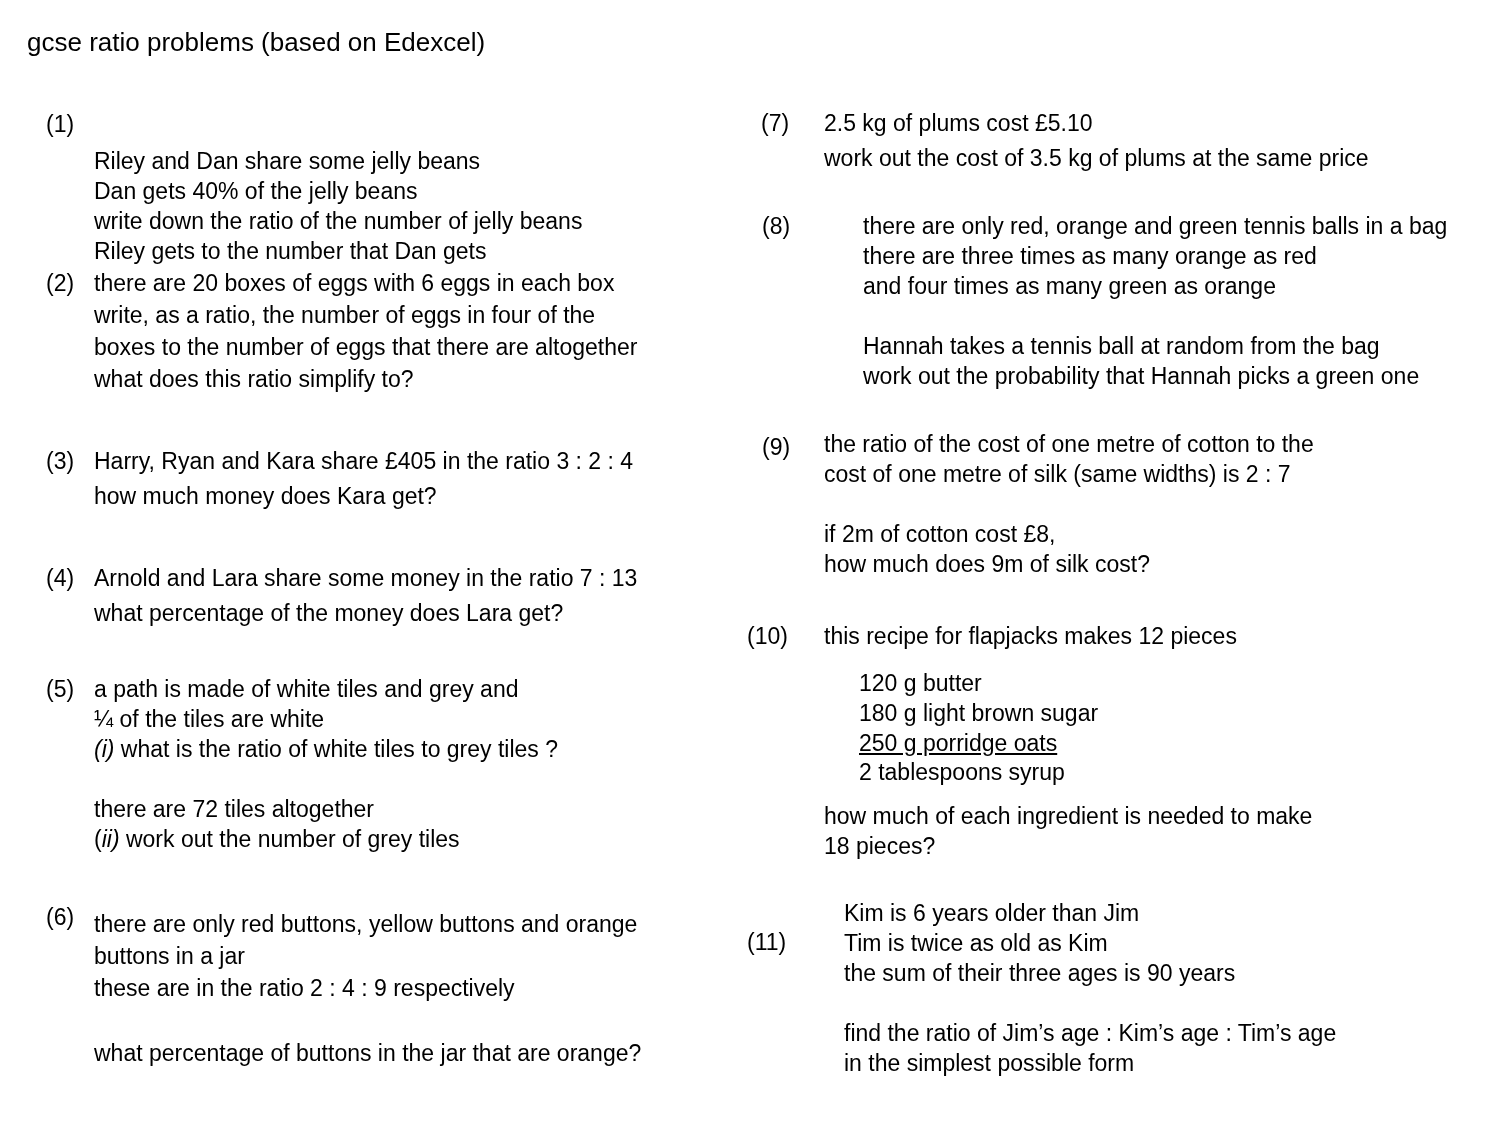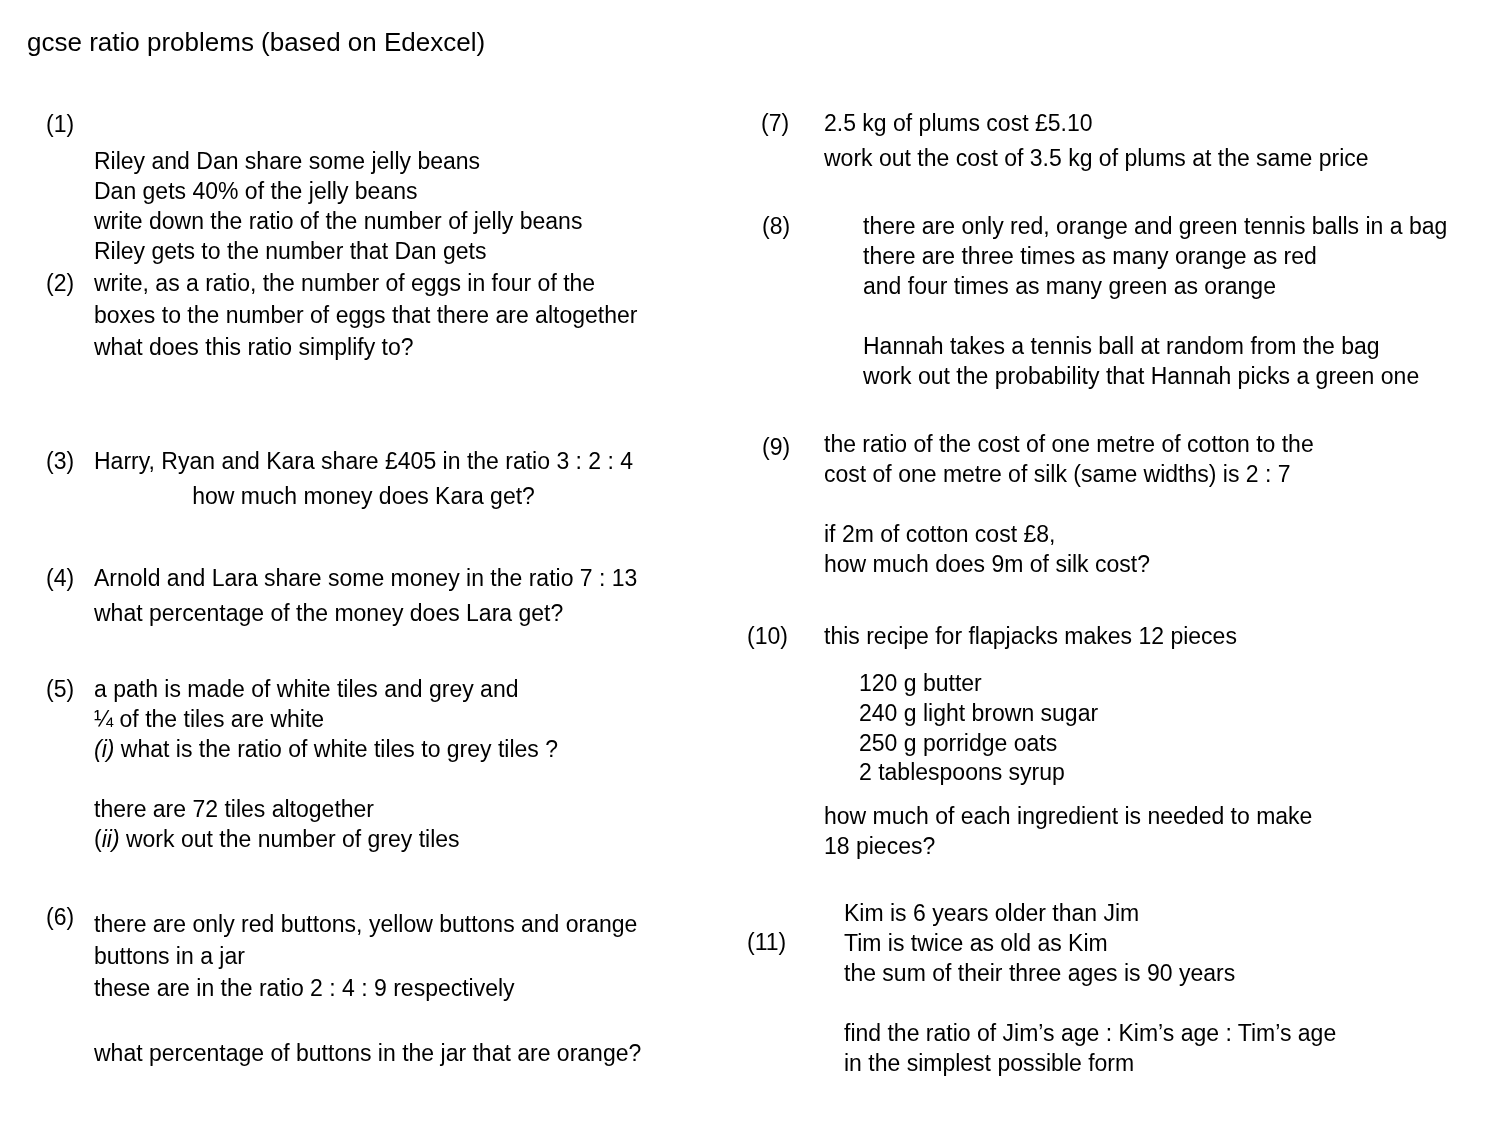--- a/index.html
+++ b/index.html
@@ -59,29 +59,30 @@
     <span class="line">Riley and Dan share some jelly beans</span>
     <span class="line">Dan gets 40% of the jelly beans</span>
     <span class="line">write down the ratio of the number of jelly beans</span>
     <span class="line">Riley gets to the number that Dan gets</span>
   </div>
 </div>
 
 <div class="q" style="left:46px; top:268px;">
   <span class="num" style="left:0;">(2)</span>
   <div class="body" style="left:48px;">
+    <span class="line t32">there are 20 boxes of eggs with 6 eggs in each box</span>
     <span class="line t32">write, as a ratio, the number of eggs in four of the</span>
     <span class="line t32">boxes to the number of eggs that there are altogether</span>
     <span class="line t32">what does this ratio simplify to?</span>
   </div>
 </div>
 
 <div class="q" style="left:46px; top:446px;">
   <span class="num" style="left:0;">(3)</span>
-  <div class="body" style="left:48px;text-align:center;">
+  <div class="body" style="left:48px;">
     <span class="line tall">Harry, Ryan and Kara share £405 in the ratio 3 : 2 : 4</span>
     <span class="line">how much money does Kara get?</span>
   </div>
 </div>
 
 <div class="q" style="left:46px; top:563px;">
   <span class="num" style="left:0;">(4)</span>
   <div class="body" style="left:48px;">
     <span class="line tall">Arnold and Lara share some money in the ratio 7 : 13</span>
     <span class="line">what percentage of the money does Lara get?</span>
@@ -141,22 +142,22 @@
     <span class="line">how much does 9m of silk cost?</span>
   </div>
 </div>
 
 <div class="q" style="left:747px; top:621px;">
   <span class="num" style="left:0;">(10)</span>
   <div class="body" style="left:77px;">
     <span class="line" style="height:47px;">this recipe for flapjacks makes 12 pieces</span>
     <div class="indent">
       <span class="line">120 g butter</span>
-      <span class="line">240 g light brown sugar</span>
-      <span class="line" style="height:29px;">250 g porridge oats</span>
+      <span class="line">180 g light brown sugar</span>
+      <span class="line" style="height:29px;text-decoration:underline;">250 g porridge oats</span>
       <span class="line" style="height:44px;">2 tablespoons syrup</span>
     </div>
     <span class="line">how much of each ingredient is needed to make</span>
     <span class="line">18 pieces?</span>
   </div>
 </div>
 
 <div class="q" style="left:747px; top:898px;">
   <span class="num" style="left:0;margin-top:29px;">(11)</span>
   <div class="body" style="left:77px;margin-left:20px;">

